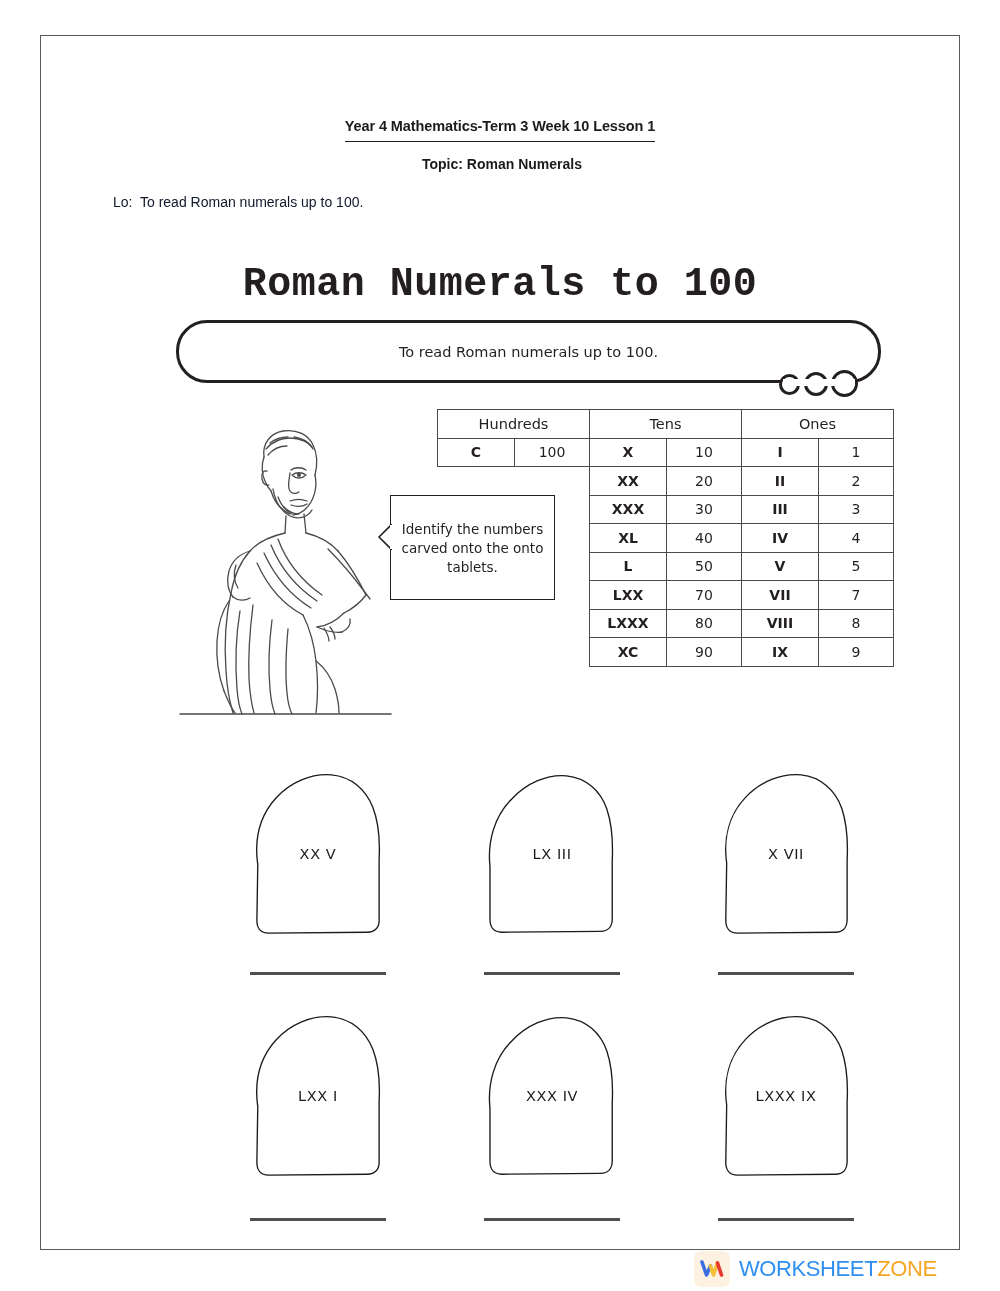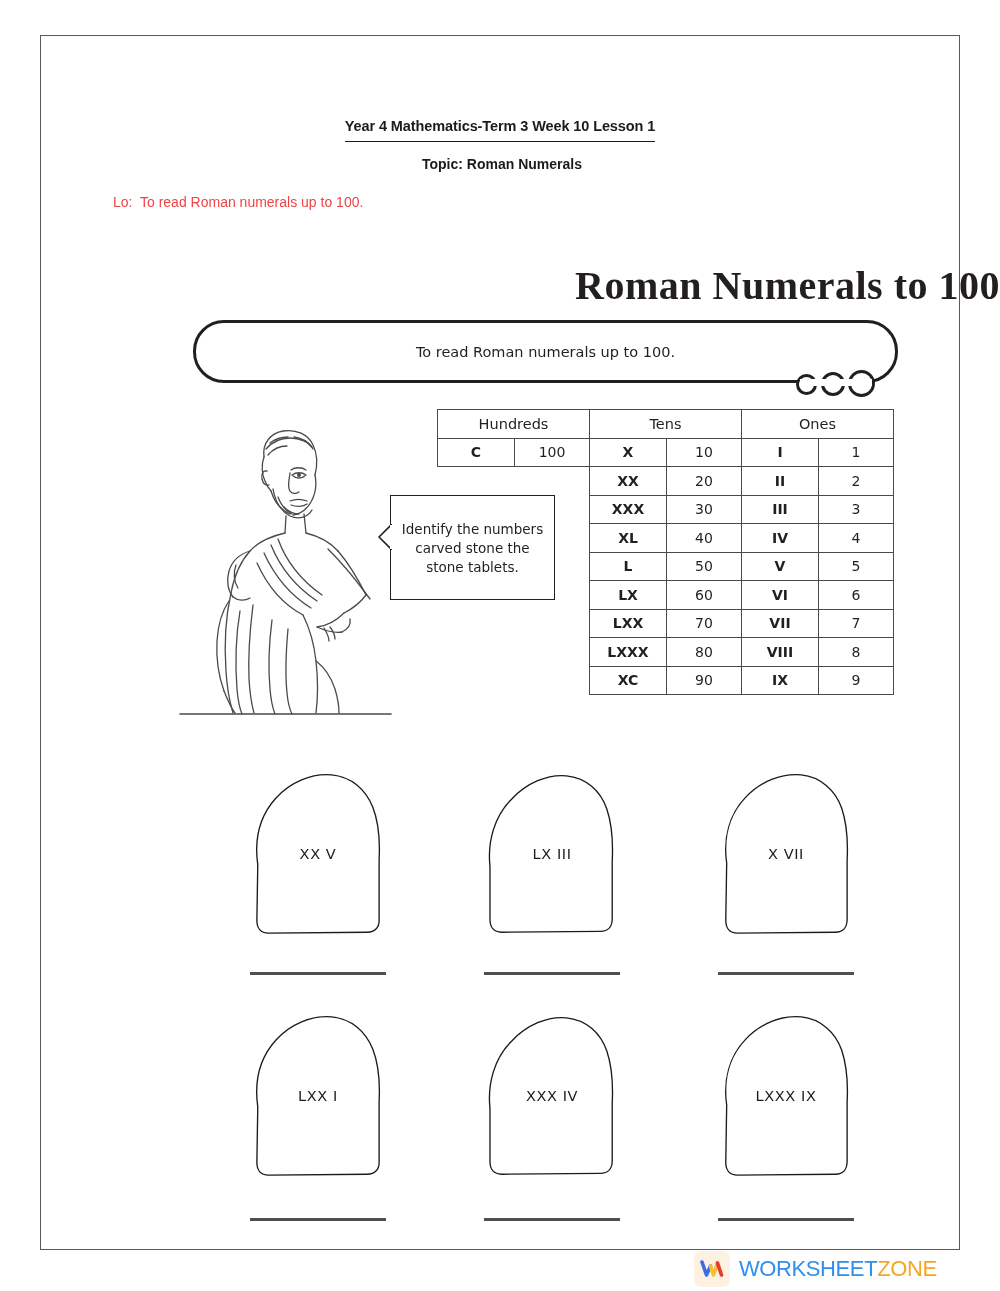--- a/index.html
+++ b/index.html
@@ -52,43 +52,43 @@
     text-align: center;
     font-size: 14px;
     font-weight: bold;
     color: #1b1b1b;
   }
   .doc-lo {
     position: absolute;
     left: 113px;
     top: 194px;
     font-size: 14px;
-    color: #ef4444;
+    color: #0f172a;
     white-space: pre;
     text-align: right;
   }
 
   
   .banner-title {
     position: absolute;
     left: 0;
     top: 262px;
     width: 1000px;
-    text-align: right;
+    text-align: center;
     font-size: 40px;
     font-weight: bold;
     color: #231f20;
     letter-spacing: 0.5px;
-    font-family: Liberation Serif, serif;
+    font-family: Liberation Mono, monospace;
   }
 
   
   #objective-bubble {
     position: absolute;
-    left: 193px;
+    left: 176px;
     top: 320px;
     width: 705px;
     height: 63px;
     border: 3.5px solid #231f20;
     border-radius: 31px;
     box-sizing: border-box;
     background: #fff;
   }
   #objective-bubble .bubble-text {
     position: absolute;
@@ -337,21 +337,21 @@
 
     <path d="M2 299 L213 299" stroke="#4a4a4a" stroke-width="1.6"></path>
   </svg>
 </div>
 
 <div id="instruction-callout">
   <svg class="callout-tail" viewBox="0 0 14 26">
     <path d="M14 0 L1 13 L14 26" fill="#ffffff" stroke="#231f20" stroke-width="1.6" stroke-linejoin="round"></path>
     <rect x="12" y="1" width="3" height="24" fill="#ffffff" stroke="none"></rect>
   </svg>
-  <div class="callout-text">Identify the numbers carved stone the stone tablets.</div>
+  <div class="callout-text">Identify the numbers carved onto the onto tablets.</div>
 </div>
 
 <table id="numerals-table">
   <thead>
     <tr>
       <th class="col-hundreds-head" colspan="2">Hundreds</th>
       <th class="col-tens-head" colspan="2">Tens</th>
       <th class="col-ones-head" colspan="2">Ones</th>
     </tr>
   </thead>
@@ -388,28 +388,20 @@
         <td class="col-num numeral">IV</td>
         <td class="col-val">4</td>
       </tr>
       <tr>
         <td class="col-num blank"></td>
         <td class="col-val blank"></td>
         <td class="col-num numeral">L</td>
         <td class="col-val">50</td>
         <td class="col-num numeral">V</td>
         <td class="col-val">5</td>
-      </tr>
-      <tr>
-        <td class="col-num blank"></td>
-        <td class="col-val blank"></td>
-        <td class="col-num numeral">LX</td>
-        <td class="col-val">60</td>
-        <td class="col-num numeral">VI</td>
-        <td class="col-val">6</td>
       </tr>
       <tr>
         <td class="col-num blank"></td>
         <td class="col-val blank"></td>
         <td class="col-num numeral">LXX</td>
         <td class="col-val">70</td>
         <td class="col-num numeral">VII</td>
         <td class="col-val">7</td>
       </tr>
       <tr>

